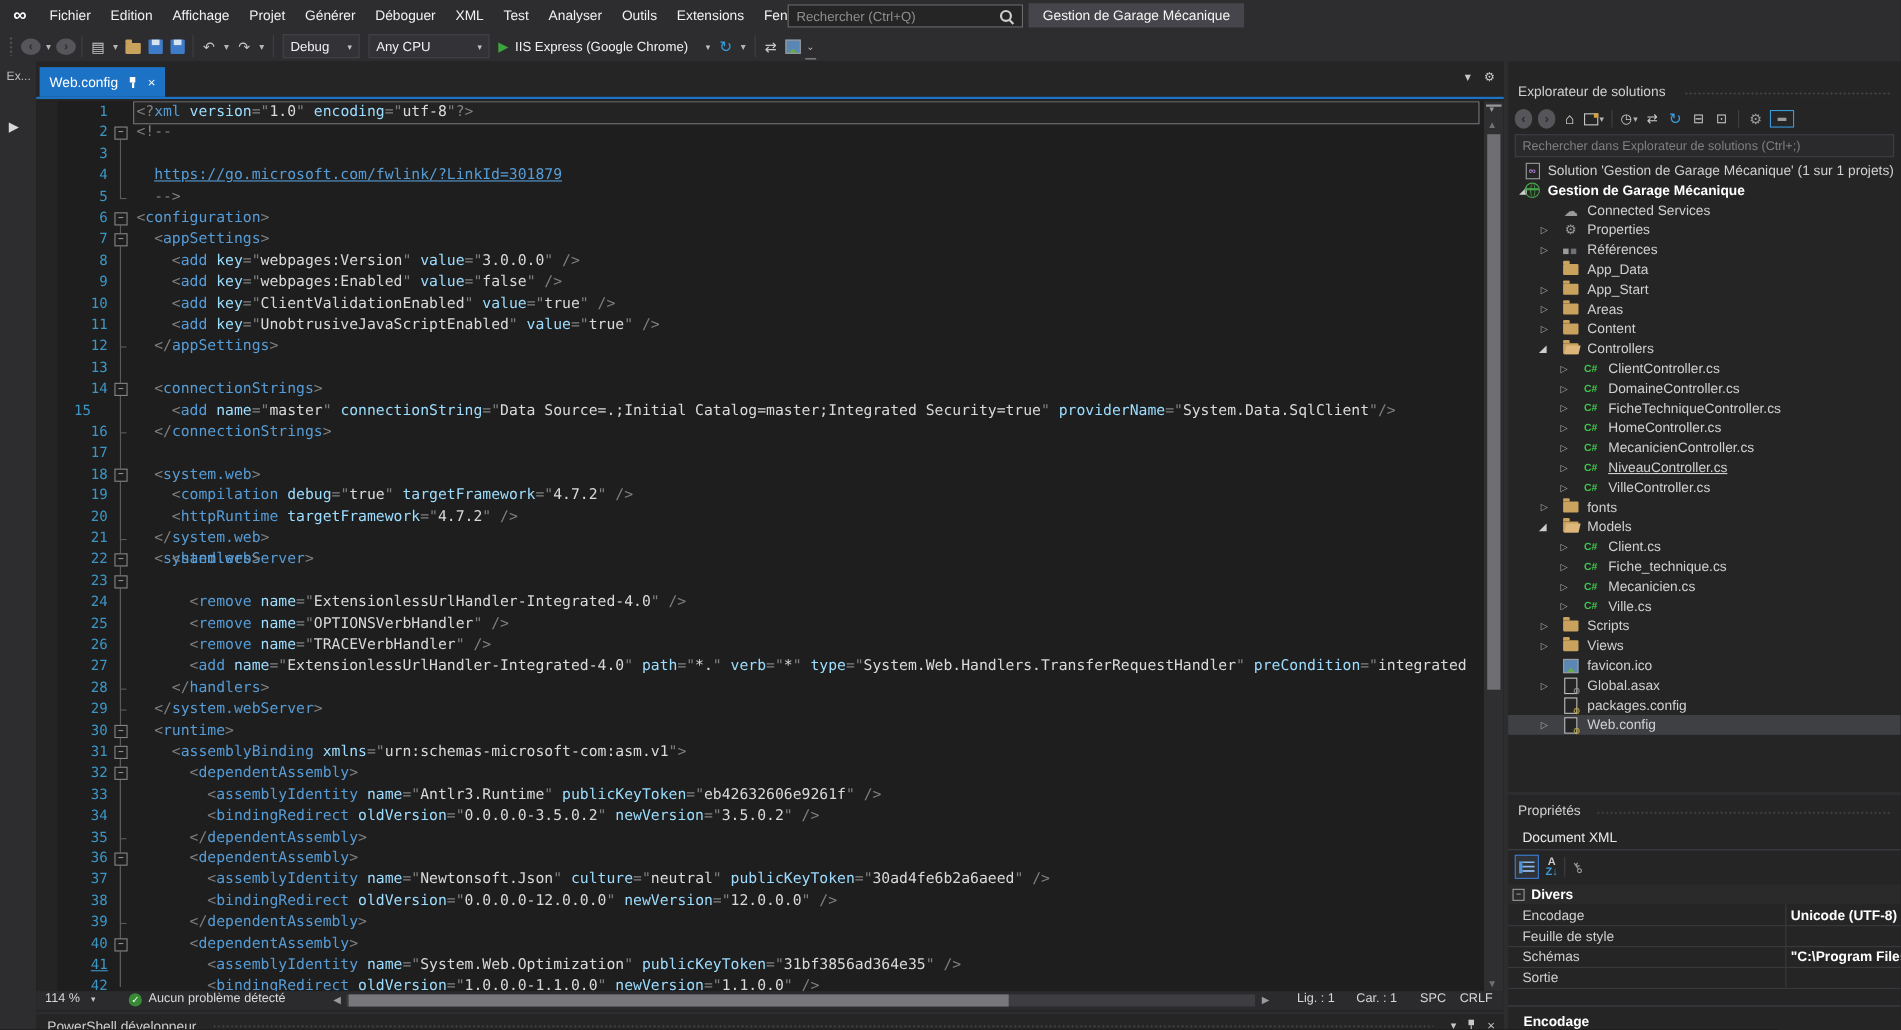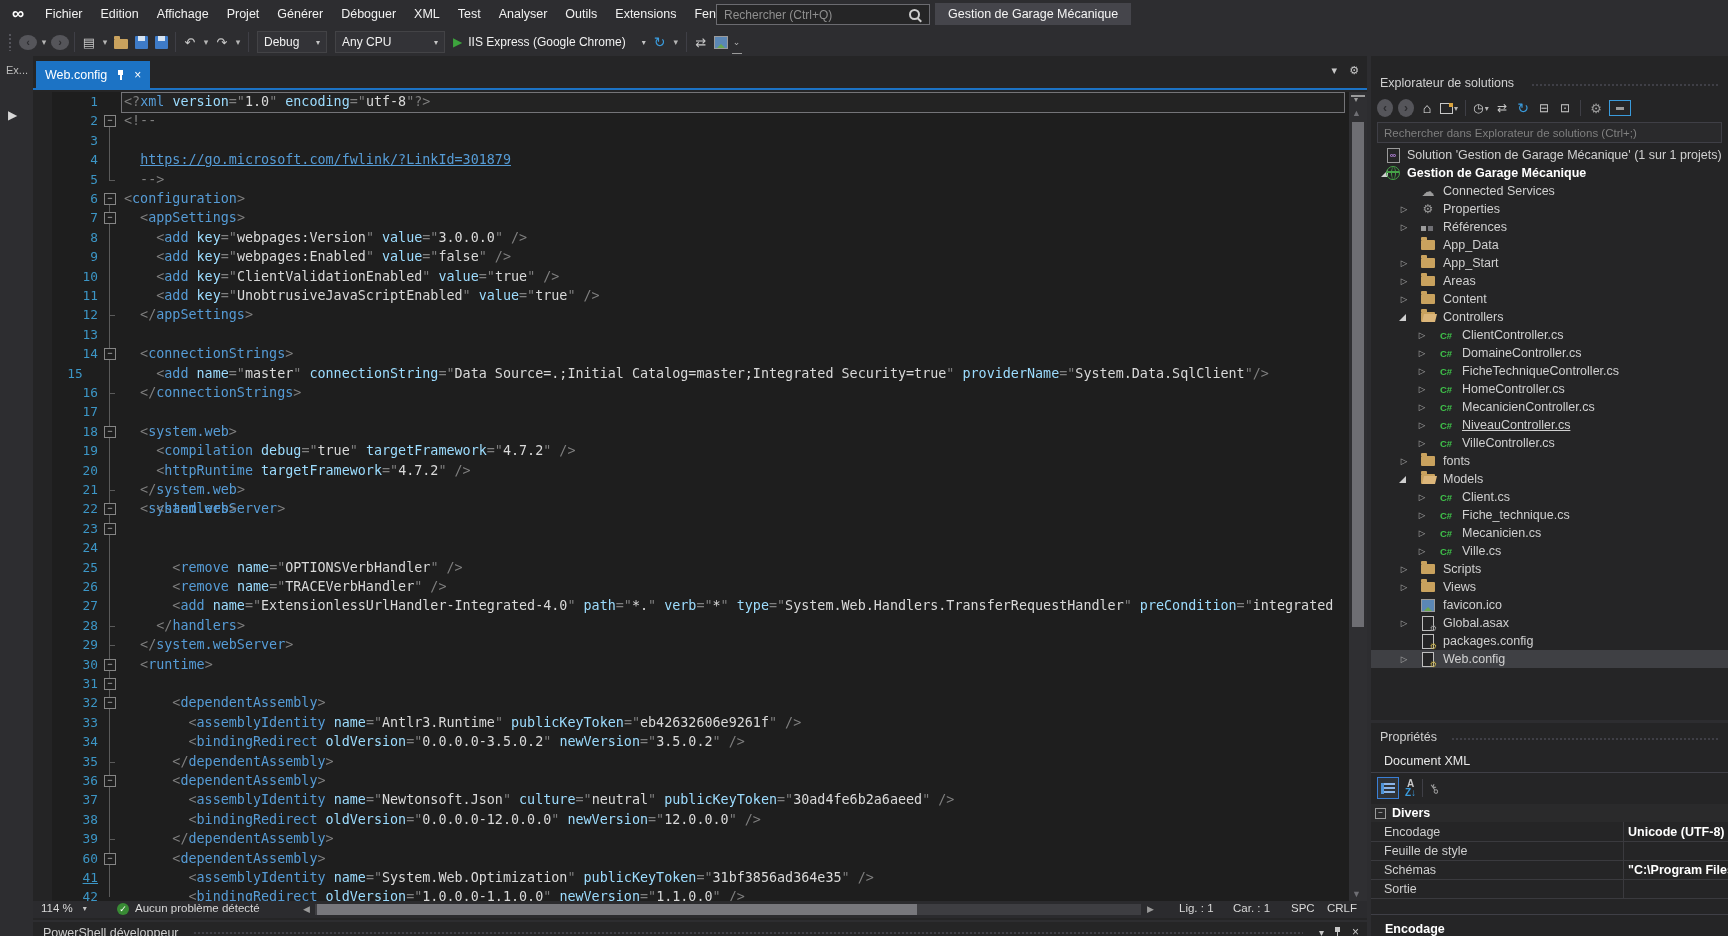--- a/index.html
+++ b/index.html
@@ -316,54 +316,56 @@
         <div class="cl" style="top: 368.6px;"><span class="k-p">    &lt;</span><span class="k-t">httpRuntime</span><span class="k-s"> </span><span class="k-a">targetFramework</span><span class="k-p">="</span><span class="k-v">4.7.2</span><span class="k-p">" /&gt;</span></div>
         <div class="ln" style="top: 388px;">21</div>
         <div class="cl" style="top: 388px;"><span class="k-p">  &lt;/</span><span class="k-t">system.web</span><span class="k-p">&gt;</span></div>
         <div class="ln" style="top: 407.4px;">22</div>
         <div class="foldbox" style="top: 411.4px;">−</div>
         <div class="cl" style="top: 407.4px;"><span class="k-p">  &lt;</span><span class="k-t">system.webServer</span><span class="k-p">&gt;</span></div>
         <div class="ln" style="top: 426.8px;">23</div>
         <div class="foldbox" style="top: 430.8px;">−</div>
         <div class="cl" style="top: 407px; text-align: center;"><span class="k-p">    &lt;</span><span class="k-t">handlers</span><span class="k-p">&gt;</span></div>
         <div class="ln" style="top: 446.2px;">24</div>
+        <div class="cl" style="top: 446.2px;"><span class="k-p">      &lt;</span><span class="k-t">remove</span><span class="k-s"> </span><span class="k-a">name</span><span class="k-p">="</span><span class="k-v">ExtensionlessUrlHandler-Integrated-4.0</span><span class="k-p">" /&gt;</span></div>
         <div class="ln" style="top: 465.6px;">25</div>
         <div class="cl" style="top: 465.6px;"><span class="k-p">      &lt;</span><span class="k-t">remove</span><span class="k-s"> </span><span class="k-a">name</span><span class="k-p">="</span><span class="k-v">OPTIONSVerbHandler</span><span class="k-p">" /&gt;</span></div>
         <div class="ln" style="top: 485px;">26</div>
         <div class="cl" style="top: 485px;"><span class="k-p">      &lt;</span><span class="k-t">remove</span><span class="k-s"> </span><span class="k-a">name</span><span class="k-p">="</span><span class="k-v">TRACEVerbHandler</span><span class="k-p">" /&gt;</span></div>
         <div class="ln" style="top: 504.4px;">27</div>
         <div class="cl" style="top: 504.4px;"><span class="k-p">      &lt;</span><span class="k-t">add</span><span class="k-s"> </span><span class="k-a">name</span><span class="k-p">="</span><span class="k-v">ExtensionlessUrlHandler-Integrated-4.0</span><span class="k-p">" </span><span class="k-a">path</span><span class="k-p">="</span><span class="k-v">*.</span><span class="k-p">" </span><span class="k-a">verb</span><span class="k-p">="</span><span class="k-v">*</span><span class="k-p">" </span><span class="k-a">type</span><span class="k-p">="</span><span class="k-v">System.Web.Handlers.TransferRequestHandler</span><span class="k-p">" </span><span class="k-a">preCondition</span><span class="k-p">="</span><span class="k-v">integrated</span></div>
         <div class="ln" style="top: 523.8px;">28</div>
         <div class="cl" style="top: 523.8px;"><span class="k-p">    &lt;/</span><span class="k-t">handlers</span><span class="k-p">&gt;</span></div>
         <div class="ln" style="top: 543.2px;">29</div>
         <div class="cl" style="top: 543.2px;"><span class="k-p">  &lt;/</span><span class="k-t">system.webServer</span><span class="k-p">&gt;</span></div>
         <div class="ln" style="top: 562.6px;">30</div>
         <div class="foldbox" style="top: 566.6px;">−</div>
         <div class="cl" style="top: 562.6px;"><span class="k-p">  &lt;</span><span class="k-t">runtime</span><span class="k-p">&gt;</span></div>
         <div class="ln" style="top: 582px;">31</div>
         <div class="foldbox" style="top: 586px;">−</div>
+        <div class="cl" style="top: 582px;"><span class="k-p">    &lt;</span><span class="k-t">assemblyBinding</span><span class="k-s"> </span><span class="k-a">xmlns</span><span class="k-p">="</span><span class="k-v">urn:schemas-microsoft-com:asm.v1</span><span class="k-p">"&gt;</span></div>
         <div class="ln" style="top: 601.4px;">32</div>
         <div class="foldbox" style="top: 605.4px;">−</div>
         <div class="cl" style="top: 601.4px;"><span class="k-p">      &lt;</span><span class="k-t">dependentAssembly</span><span class="k-p">&gt;</span></div>
         <div class="ln" style="top: 620.8px;">33</div>
         <div class="cl" style="top: 620.8px;"><span class="k-p">        &lt;</span><span class="k-t">assemblyIdentity</span><span class="k-s"> </span><span class="k-a">name</span><span class="k-p">="</span><span class="k-v">Antlr3.Runtime</span><span class="k-p">" </span><span class="k-a">publicKeyToken</span><span class="k-p">="</span><span class="k-v">eb42632606e9261f</span><span class="k-p">" /&gt;</span></div>
         <div class="ln" style="top: 640.2px;">34</div>
         <div class="cl" style="top: 640.2px;"><span class="k-p">        &lt;</span><span class="k-t">bindingRedirect</span><span class="k-s"> </span><span class="k-a">oldVersion</span><span class="k-p">="</span><span class="k-v">0.0.0.0-3.5.0.2</span><span class="k-p">" </span><span class="k-a">newVersion</span><span class="k-p">="</span><span class="k-v">3.5.0.2</span><span class="k-p">" /&gt;</span></div>
         <div class="ln" style="top: 659.6px;">35</div>
         <div class="cl" style="top: 659.6px;"><span class="k-p">      &lt;/</span><span class="k-t">dependentAssembly</span><span class="k-p">&gt;</span></div>
         <div class="ln" style="top: 679px;">36</div>
         <div class="foldbox" style="top: 683px;">−</div>
         <div class="cl" style="top: 679px;"><span class="k-p">      &lt;</span><span class="k-t">dependentAssembly</span><span class="k-p">&gt;</span></div>
         <div class="ln" style="top: 698.4px;">37</div>
         <div class="cl" style="top: 698.4px;"><span class="k-p">        &lt;</span><span class="k-t">assemblyIdentity</span><span class="k-s"> </span><span class="k-a">name</span><span class="k-p">="</span><span class="k-v">Newtonsoft.Json</span><span class="k-p">" </span><span class="k-a">culture</span><span class="k-p">="</span><span class="k-v">neutral</span><span class="k-p">" </span><span class="k-a">publicKeyToken</span><span class="k-p">="</span><span class="k-v">30ad4fe6b2a6aeed</span><span class="k-p">" /&gt;</span></div>
         <div class="ln" style="top: 717.8px;">38</div>
         <div class="cl" style="top: 717.8px;"><span class="k-p">        &lt;</span><span class="k-t">bindingRedirect</span><span class="k-s"> </span><span class="k-a">oldVersion</span><span class="k-p">="</span><span class="k-v">0.0.0.0-12.0.0.0</span><span class="k-p">" </span><span class="k-a">newVersion</span><span class="k-p">="</span><span class="k-v">12.0.0.0</span><span class="k-p">" /&gt;</span></div>
         <div class="ln" style="top: 737.2px;">39</div>
         <div class="cl" style="top: 737.2px;"><span class="k-p">      &lt;/</span><span class="k-t">dependentAssembly</span><span class="k-p">&gt;</span></div>
-        <div class="ln" style="top: 756.6px;">60</div>
+        <div class="ln" style="top: 756.6px;">40</div>
         <div class="foldbox" style="top: 760.6px;">−</div>
         <div class="cl" style="top: 756.6px;"><span class="k-p">      &lt;</span><span class="k-t">dependentAssembly</span><span class="k-p">&gt;</span></div>
         <div class="ln" style="top: 776px; text-decoration: underline;">41</div>
         <div class="cl" style="top: 776px;"><span class="k-p">        &lt;</span><span class="k-t">assemblyIdentity</span><span class="k-s"> </span><span class="k-a">name</span><span class="k-p">="</span><span class="k-v">System.Web.Optimization</span><span class="k-p">" </span><span class="k-a">publicKeyToken</span><span class="k-p">="</span><span class="k-v">31bf3856ad364e35</span><span class="k-p">" /&gt;</span></div>
         <div class="ln" style="top: 795.4px;">42</div>
         <div class="cl" style="top: 795.4px;"><span class="k-p">        &lt;</span><span class="k-t">bindingRedirect</span><span class="k-s"> </span><span class="k-a">oldVersion</span><span class="k-p">="</span><span class="k-v">1.0.0.0-1.1.0.0</span><span class="k-p">" </span><span class="k-a">newVersion</span><span class="k-p">="</span><span class="k-v">1.1.0.0</span><span class="k-p">" /&gt;</span></div>
         <div class="guide" style="top: 34.4px; height: 53.2px;"></div>
         <div class="gfoot" style="top: 87.6px;"></div>
         <div class="guide" style="top: 112px; height: 693.4px;"></div>
         <div class="guide" style="top: 131.4px; height: 92px;"></div>

